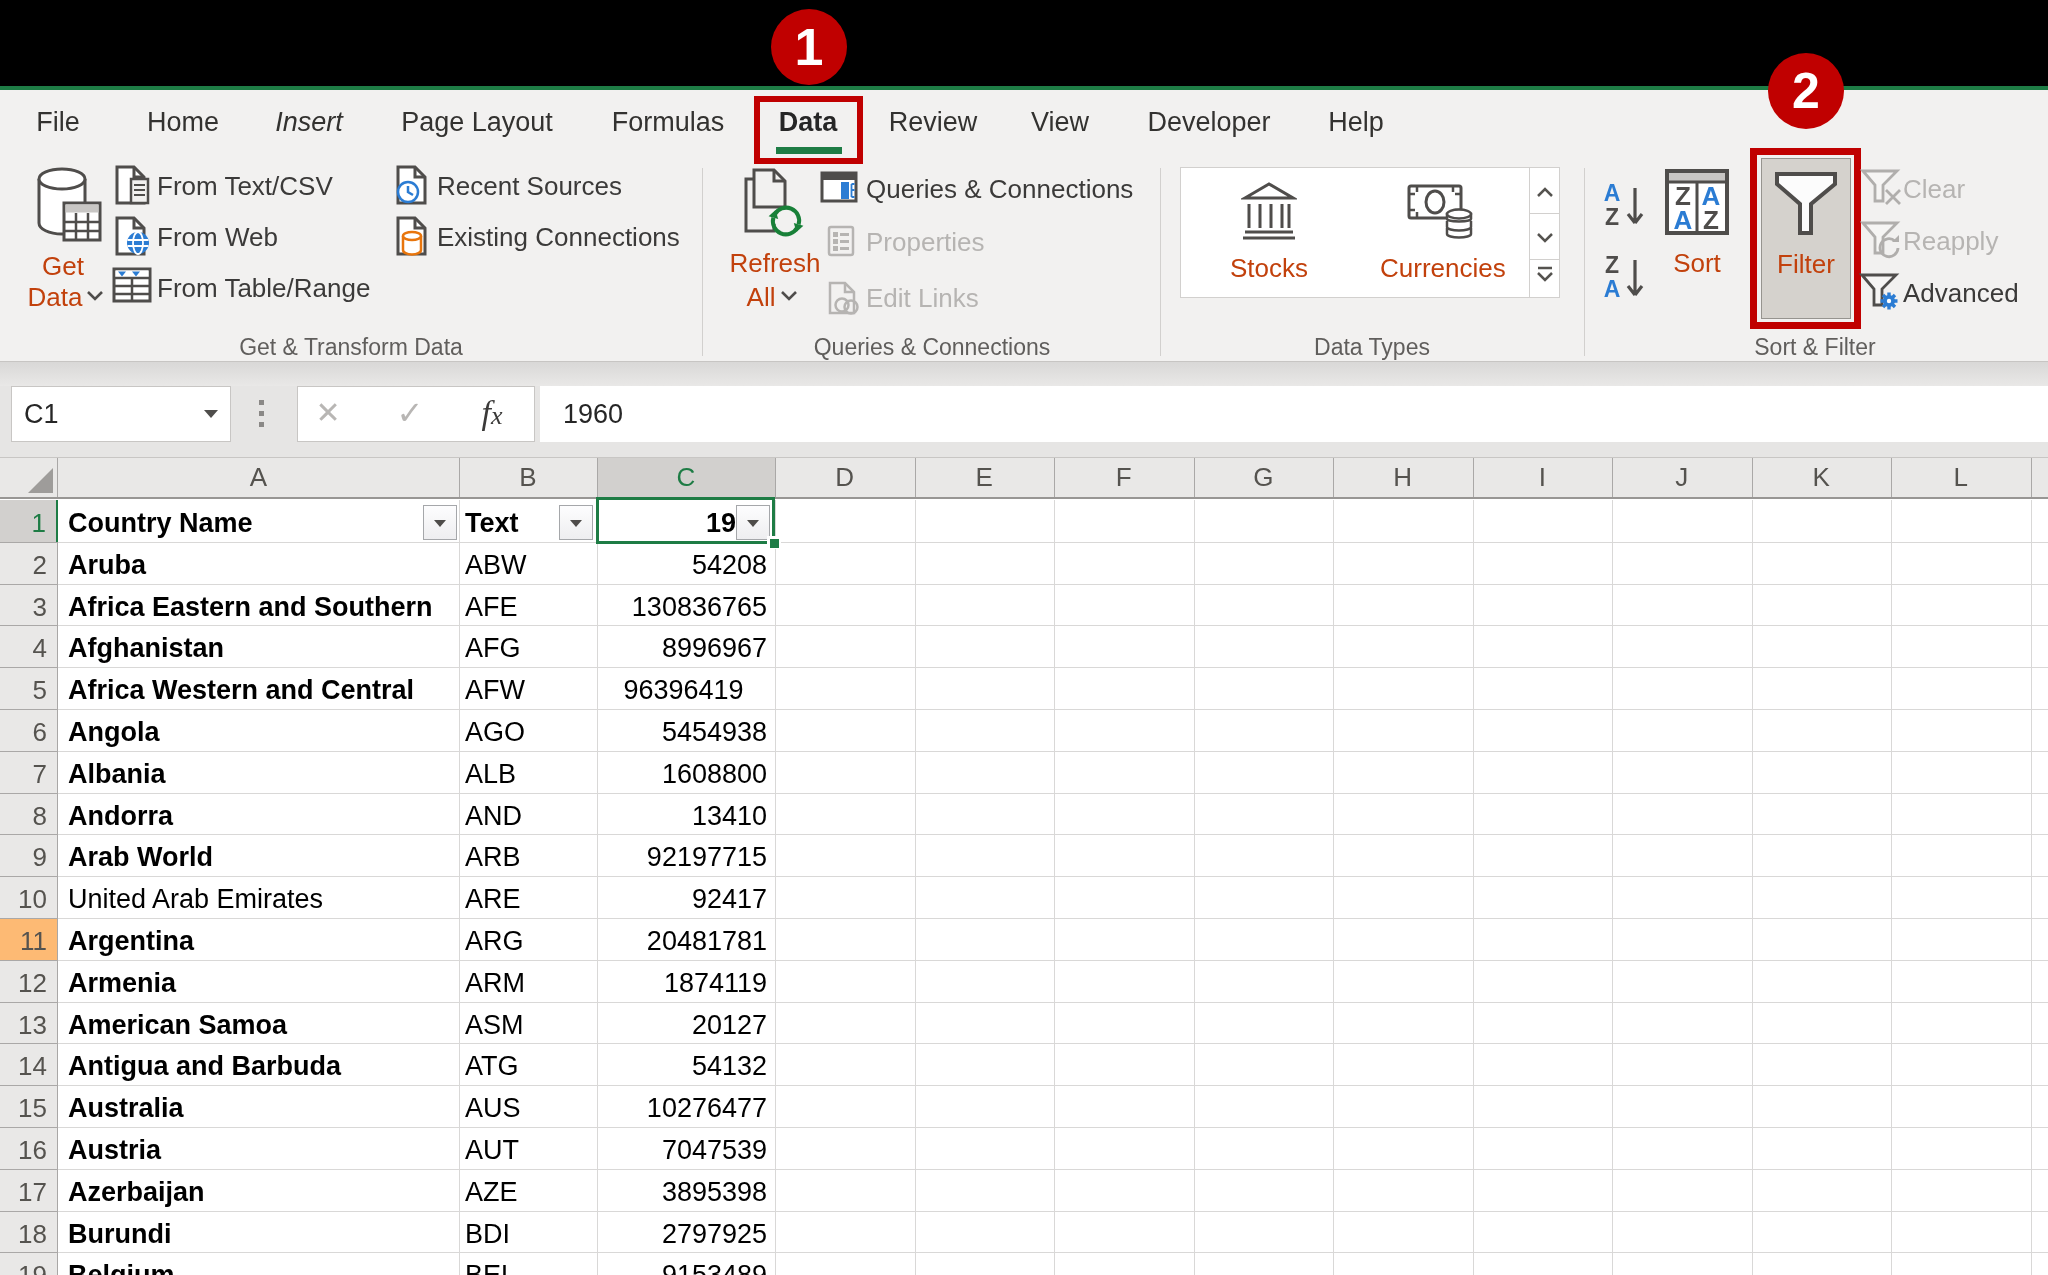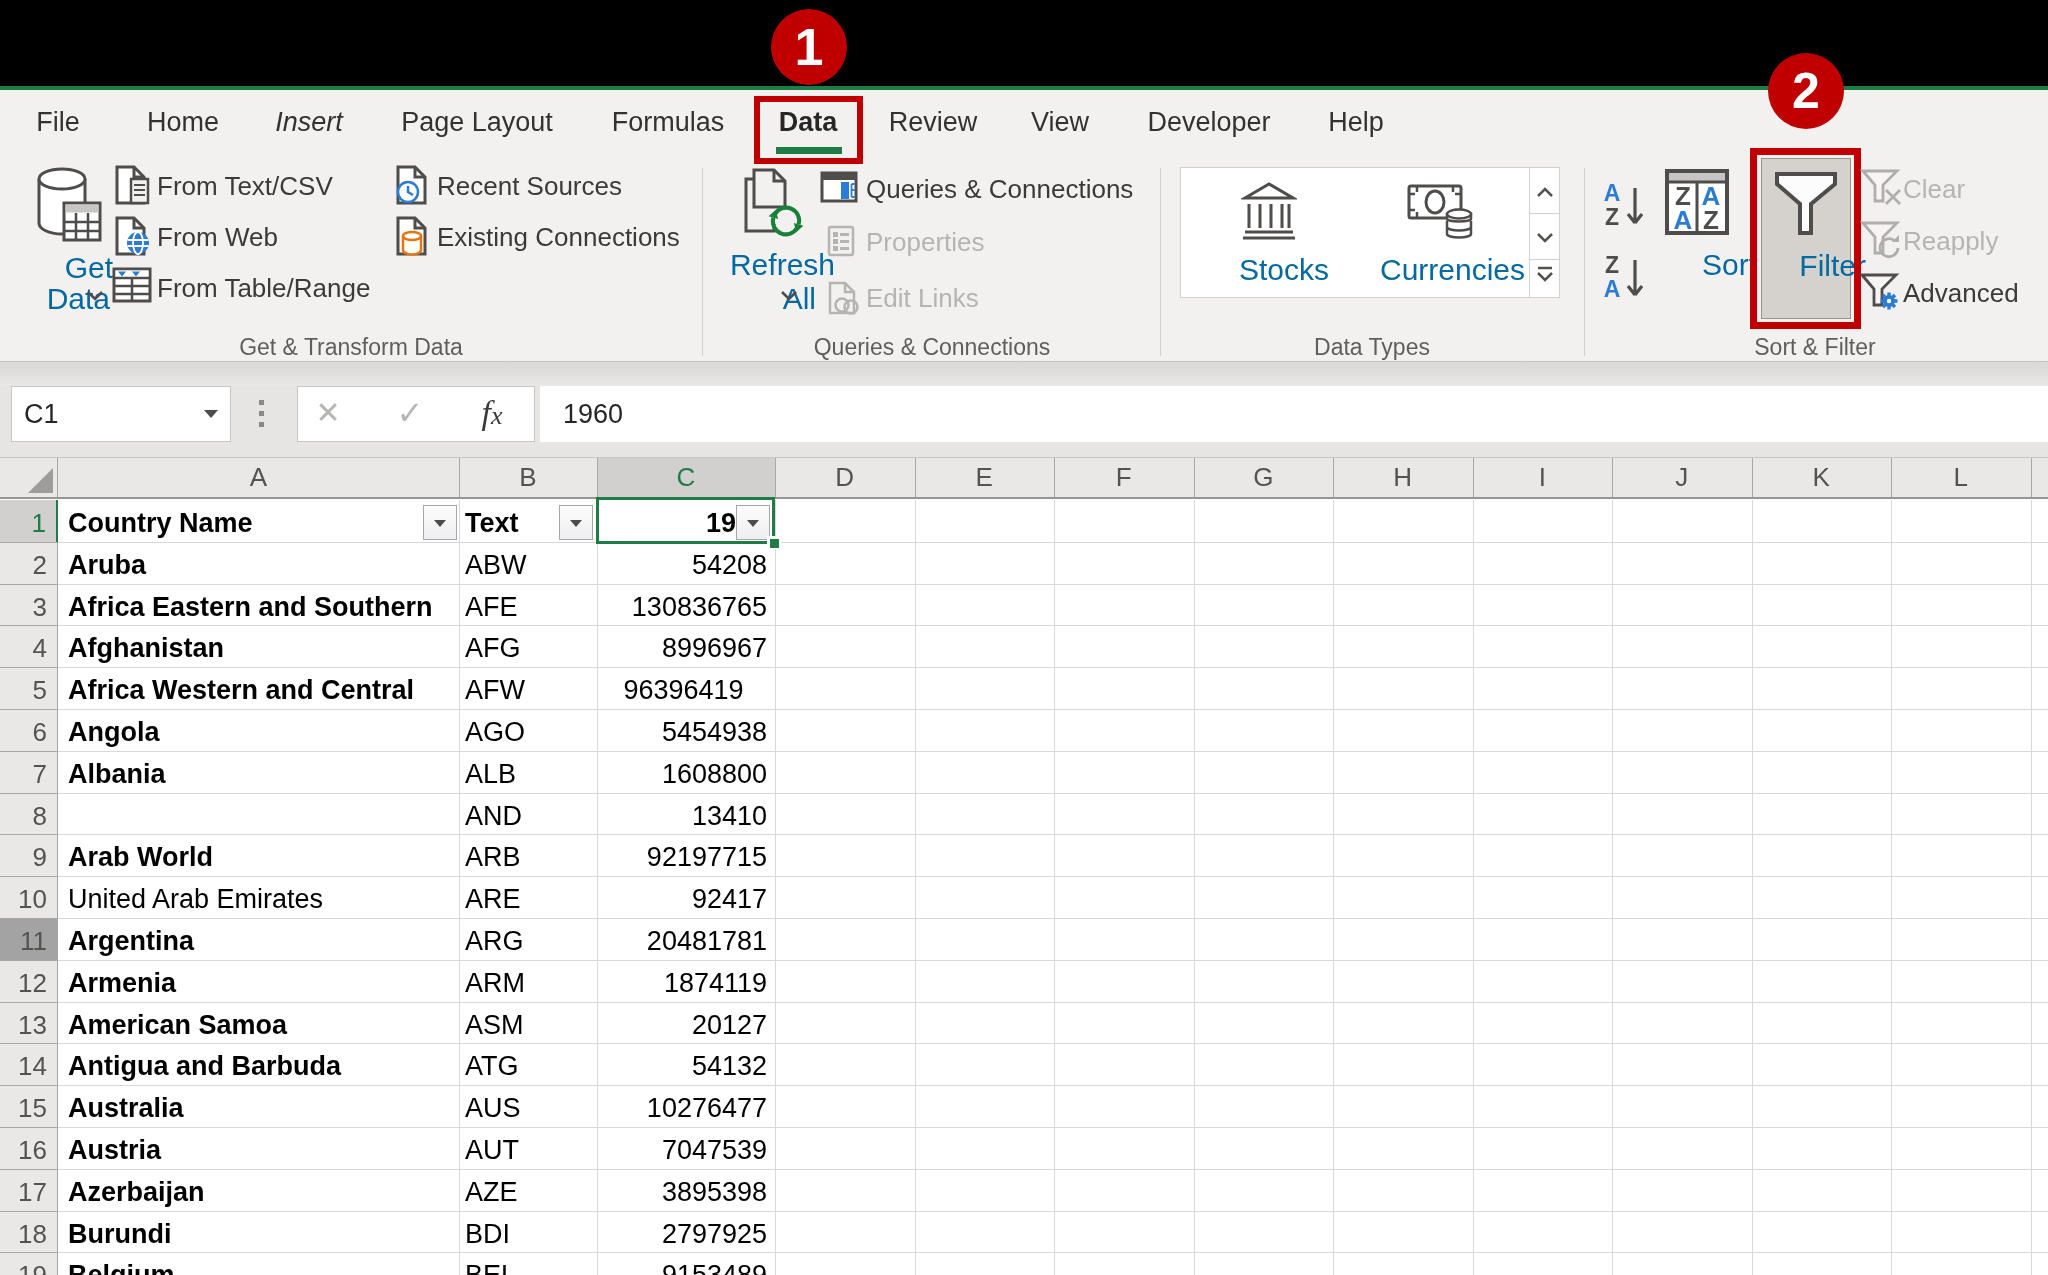--- a/index.html
+++ b/index.html
@@ -6,21 +6,21 @@
     font-family:"Liberation Sans", sans-serif; }
   .abs { position:absolute; }
   #page { position:relative; width:2048px; height:1275px; }
   .redcircle { position:absolute; background:#c00000; border-radius:50%;
     color:#fff; font-weight:bold; text-align:center; }
   .tab { position:absolute; top:93px; height:58px; line-height:58px; font-size:27px;
     color:#333230; text-align:center; }
   .grouplabel { position:absolute; font-size:23px; color:#605e5c; text-align:center; }
   .itemtext { position:absolute; font-size:26px; color:#3b3a39; white-space:nowrap; }
   .disabled { color:#b6b4b2; }
-  .bigbtnlabel { position:absolute; font-size:30px; color:#0369a1; text-align:right; white-space:nowrap; }
+  .bigbtnlabel { position:absolute; font-size:26px; color:#c2410c; text-align:center; white-space:nowrap; }
   .sep { position:absolute; width:1px; background:#d2d0ce; top:168px; height:188px; }
   .colhead { position:absolute; top:458px; height:39px; background:#e9e8e7;
     font-size:26px; color:#55534f; text-align:center; line-height:38px; }
   .rowhead { position:absolute; left:0; width:58px; background:#e9e8e7;
     font-size:26px; color:#55534f; text-align:right; }
   .cell { position:absolute; font-size:27px; color:#000; white-space:nowrap; overflow:hidden; }
   .gl { position:absolute; background:#d9d8d7; }
   .dropbtn { position:absolute; width:34px; height:35px; background:linear-gradient(#fdfdfe,#eeeef0);
     border:1.5px solid #a5a7aa; }
   .dropbtn .tri { position:absolute; left:50%; top:14px; margin-left:-6.5px; width:0; height:0;
@@ -270,21 +270,21 @@
 <div class="rowhead" style="top:500.0px;height:41.8px;line-height:46.8px;background:#d2d0ce;color:#1e7c45;border-right:2px solid #1e7c45;padding-right:10px;">1</div>
 <div class="rowhead" style="top:541.8px;height:41.8px;line-height:46.8px;background:#e9e8e7;color:#55534f;border-right:1px solid #a9a7a6;padding-right:10px;">2</div>
 <div class="rowhead" style="top:583.6px;height:41.8px;line-height:46.8px;background:#e9e8e7;color:#55534f;border-right:1px solid #a9a7a6;padding-right:10px;">3</div>
 <div class="rowhead" style="top:625.4px;height:41.8px;line-height:46.8px;background:#e9e8e7;color:#55534f;border-right:1px solid #a9a7a6;padding-right:10px;">4</div>
 <div class="rowhead" style="top:667.2px;height:41.8px;line-height:46.8px;background:#e9e8e7;color:#55534f;border-right:1px solid #a9a7a6;padding-right:10px;">5</div>
 <div class="rowhead" style="top:709.0px;height:41.8px;line-height:46.8px;background:#e9e8e7;color:#55534f;border-right:1px solid #a9a7a6;padding-right:10px;">6</div>
 <div class="rowhead" style="top:750.8px;height:41.8px;line-height:46.8px;background:#e9e8e7;color:#55534f;border-right:1px solid #a9a7a6;padding-right:10px;">7</div>
 <div class="rowhead" style="top:792.5999999999999px;height:41.8px;line-height:46.8px;background:#e9e8e7;color:#55534f;border-right:1px solid #a9a7a6;padding-right:10px;">8</div>
 <div class="rowhead" style="top:834.4px;height:41.8px;line-height:46.8px;background:#e9e8e7;color:#55534f;border-right:1px solid #a9a7a6;padding-right:10px;">9</div>
 <div class="rowhead" style="top:876.2px;height:41.8px;line-height:46.8px;background:#e9e8e7;color:#55534f;border-right:1px solid #a9a7a6;padding-right:10px;">10</div>
-<div class="rowhead" style="top:918.0px;height:41.8px;line-height:46.8px;background:#a3a3a3;color:#55534f;border-right:1px solid #a9a7a6;padding-right:10px;">11</div>
+<div class="rowhead" style="top:918.0px;height:41.8px;line-height:46.8px;background:#fdba74;color:#55534f;border-right:1px solid #a9a7a6;padding-right:10px;">11</div>
 <div class="rowhead" style="top:959.8px;height:41.8px;line-height:46.8px;background:#e9e8e7;color:#55534f;border-right:1px solid #a9a7a6;padding-right:10px;">12</div>
 <div class="rowhead" style="top:1001.5999999999999px;height:41.8px;line-height:46.8px;background:#e9e8e7;color:#55534f;border-right:1px solid #a9a7a6;padding-right:10px;">13</div>
 <div class="rowhead" style="top:1043.4px;height:41.8px;line-height:46.8px;background:#e9e8e7;color:#55534f;border-right:1px solid #a9a7a6;padding-right:10px;">14</div>
 <div class="rowhead" style="top:1085.1999999999998px;height:41.8px;line-height:46.8px;background:#e9e8e7;color:#55534f;border-right:1px solid #a9a7a6;padding-right:10px;">15</div>
 <div class="rowhead" style="top:1127.0px;height:41.8px;line-height:46.8px;background:#e9e8e7;color:#55534f;border-right:1px solid #a9a7a6;padding-right:10px;">16</div>
 <div class="rowhead" style="top:1168.8px;height:41.8px;line-height:46.8px;background:#e9e8e7;color:#55534f;border-right:1px solid #a9a7a6;padding-right:10px;">17</div>
 <div class="rowhead" style="top:1210.6px;height:41.8px;line-height:46.8px;background:#e9e8e7;color:#55534f;border-right:1px solid #a9a7a6;padding-right:10px;">18</div>
 <div class="rowhead" style="top:1252.4px;height:41.8px;line-height:46.8px;background:#e9e8e7;color:#55534f;border-right:1px solid #a9a7a6;padding-right:10px;">19</div>
 <div class="abs" style="left:459px;top:458px;width:1px;height:39px;background:#aaa8a7;"></div>
 <div class="abs" style="left:597px;top:458px;width:1px;height:39px;background:#aaa8a7;"></div>
@@ -361,20 +361,21 @@
 <div class="cell" style="left:600px;top:625.4px;width:167px;height:41.8px;line-height:46.8px;text-align:right;">8996967</div>
 <div class="cell" style="left:68px;top:667.2px;width:390px;height:41.8px;line-height:46.8px;font-weight:bold;">Africa Western and Central</div>
 <div class="cell" style="left:465px;top:667.2px;width:120px;height:41.8px;line-height:46.8px;">AFW</div>
 <div class="cell" style="left:600px;top:667.2px;width:167px;height:41.8px;line-height:46.8px;text-align:center;">96396419</div>
 <div class="cell" style="left:68px;top:709.0px;width:390px;height:41.8px;line-height:46.8px;font-weight:bold;">Angola</div>
 <div class="cell" style="left:465px;top:709.0px;width:120px;height:41.8px;line-height:46.8px;">AGO</div>
 <div class="cell" style="left:600px;top:709.0px;width:167px;height:41.8px;line-height:46.8px;text-align:right;">5454938</div>
 <div class="cell" style="left:68px;top:750.8px;width:390px;height:41.8px;line-height:46.8px;font-weight:bold;">Albania</div>
 <div class="cell" style="left:465px;top:750.8px;width:120px;height:41.8px;line-height:46.8px;">ALB</div>
 <div class="cell" style="left:600px;top:750.8px;width:167px;height:41.8px;line-height:46.8px;text-align:right;">1608800</div>
+<div class="cell" style="left:68px;top:792.5999999999999px;width:390px;height:41.8px;line-height:46.8px;font-weight:bold;">Andorra</div>
 <div class="cell" style="left:465px;top:792.5999999999999px;width:120px;height:41.8px;line-height:46.8px;">AND</div>
 <div class="cell" style="left:600px;top:792.5999999999999px;width:167px;height:41.8px;line-height:46.8px;text-align:right;">13410</div>
 <div class="cell" style="left:68px;top:834.4px;width:390px;height:41.8px;line-height:46.8px;font-weight:bold;">Arab World</div>
 <div class="cell" style="left:465px;top:834.4px;width:120px;height:41.8px;line-height:46.8px;">ARB</div>
 <div class="cell" style="left:600px;top:834.4px;width:167px;height:41.8px;line-height:46.8px;text-align:right;">92197715</div>
 <div class="cell" style="left:68px;top:876.2px;width:390px;height:41.8px;line-height:46.8px;font-weight:normal;">United Arab Emirates</div>
 <div class="cell" style="left:465px;top:876.2px;width:120px;height:41.8px;line-height:46.8px;">ARE</div>
 <div class="cell" style="left:600px;top:876.2px;width:167px;height:41.8px;line-height:46.8px;text-align:right;">92417</div>
 <div class="cell" style="left:68px;top:918.0px;width:390px;height:41.8px;line-height:46.8px;font-weight:bold;">Argentina</div>
 <div class="cell" style="left:465px;top:918.0px;width:120px;height:41.8px;line-height:46.8px;">ARG</div>

